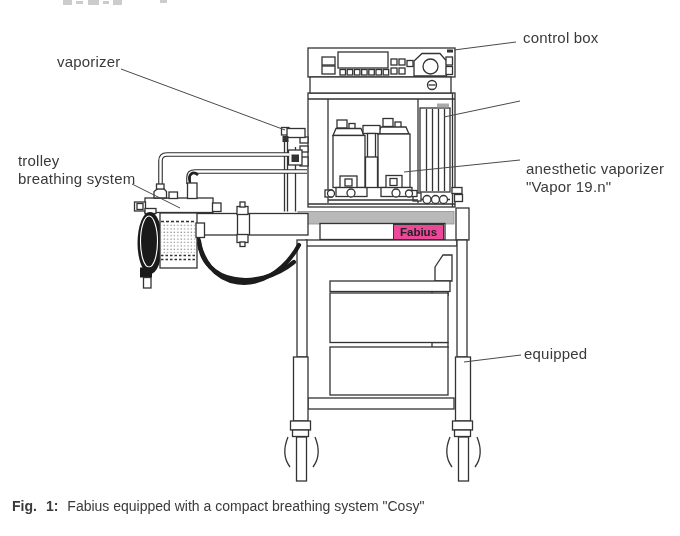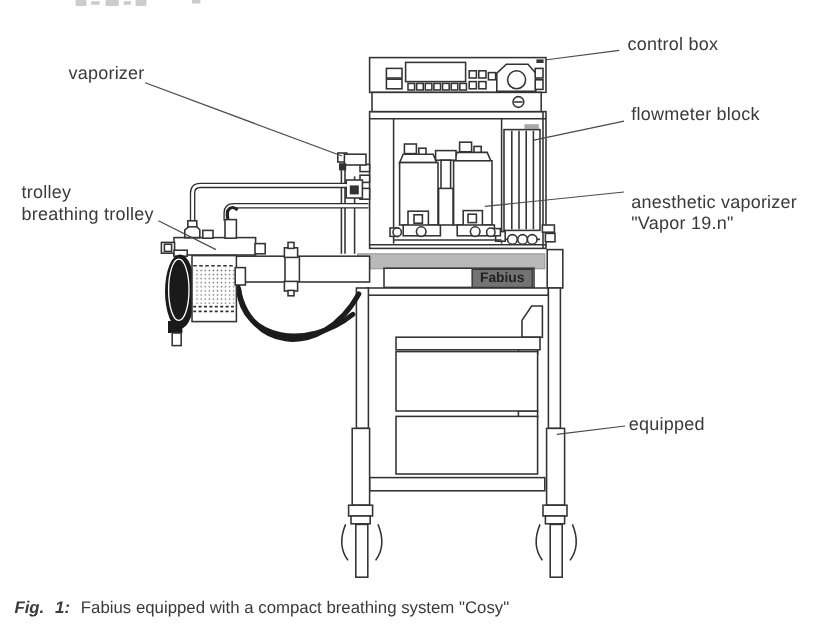--- a/index.html
+++ b/index.html
@@ -17,27 +17,27 @@
   .ldr{fill:none;stroke:#4a4a4a;stroke-width:1;}
   .hose{fill:none;stroke:#1c1c1c;stroke-width:4.2;stroke-linecap:round;}
   .tubeA,.tubeB{fill:none;stroke:#2d2d2d;stroke-width:4.6;}
   .tubecore{fill:none;stroke:#ffffff;stroke-width:2.4;}
   .lbl{
     position:absolute; color:var(--label); font-size:15px; line-height:18px;
     white-space:nowrap; letter-spacing:0.2px;
   }
   .nameplate{
     position:absolute; left:393px; top:224px; width:49px; height:14px;
-    border:1.2px solid var(--line); background:#737373; color:#222;
+    border:1.2px solid var(--line); background:#ec4899; color:#222;
     font-size:11.5px; line-height:14px; text-align:center; font-weight:bold;
   }
   .caption{
     position:absolute; left:12px; top:498px; color:#3a3a3a; font-size:14px; white-space:nowrap;
   }
-  .caption .b{font-weight:bold;font-style:italic;}
+  .caption .b{font-weight:bold;}
   .caption .gap{margin-left:9px;}
 </style>
 </head>
 <body>
 
 <div id="stage">
 
   <svg width="680" height="536" viewBox="0 0 680 536">
     <defs>
       <pattern id="dots" width="3.4" height="3.4" patternUnits="userSpaceOnUse">
@@ -239,25 +239,24 @@
       <line class="ldr" x1="521" y1="355" x2="464" y2="362"></line>
       <line class="ldr" x1="121" y1="69" x2="285" y2="130"></line>
       <line class="ldr" x1="132" y1="184" x2="180" y2="208"></line>
     </g>
   </svg>
 
   <div class="lbl" style="left:57px;top:53px">vaporizer</div>
 
   <div class="lbl" style="left:18px;top:152px">
     <div>trolley</div>
-    <div>breathing trolley</div>
+    <div>breathing system</div>
   </div>
 
   <div class="lbl" style="left:523px;top:29px">control box</div>
-  <div class="lbl" style="left:526px;top:87px">flowmeter block</div>
 
   <div class="lbl" style="left:526px;top:160px">
     <div>anesthetic vaporizer</div>
     <div>"Vapor 19.n"</div>
   </div>
 
   <div class="lbl" style="left:524px;top:345px">equipped</div>
 
   <div class="nameplate">Fabius</div>
 

